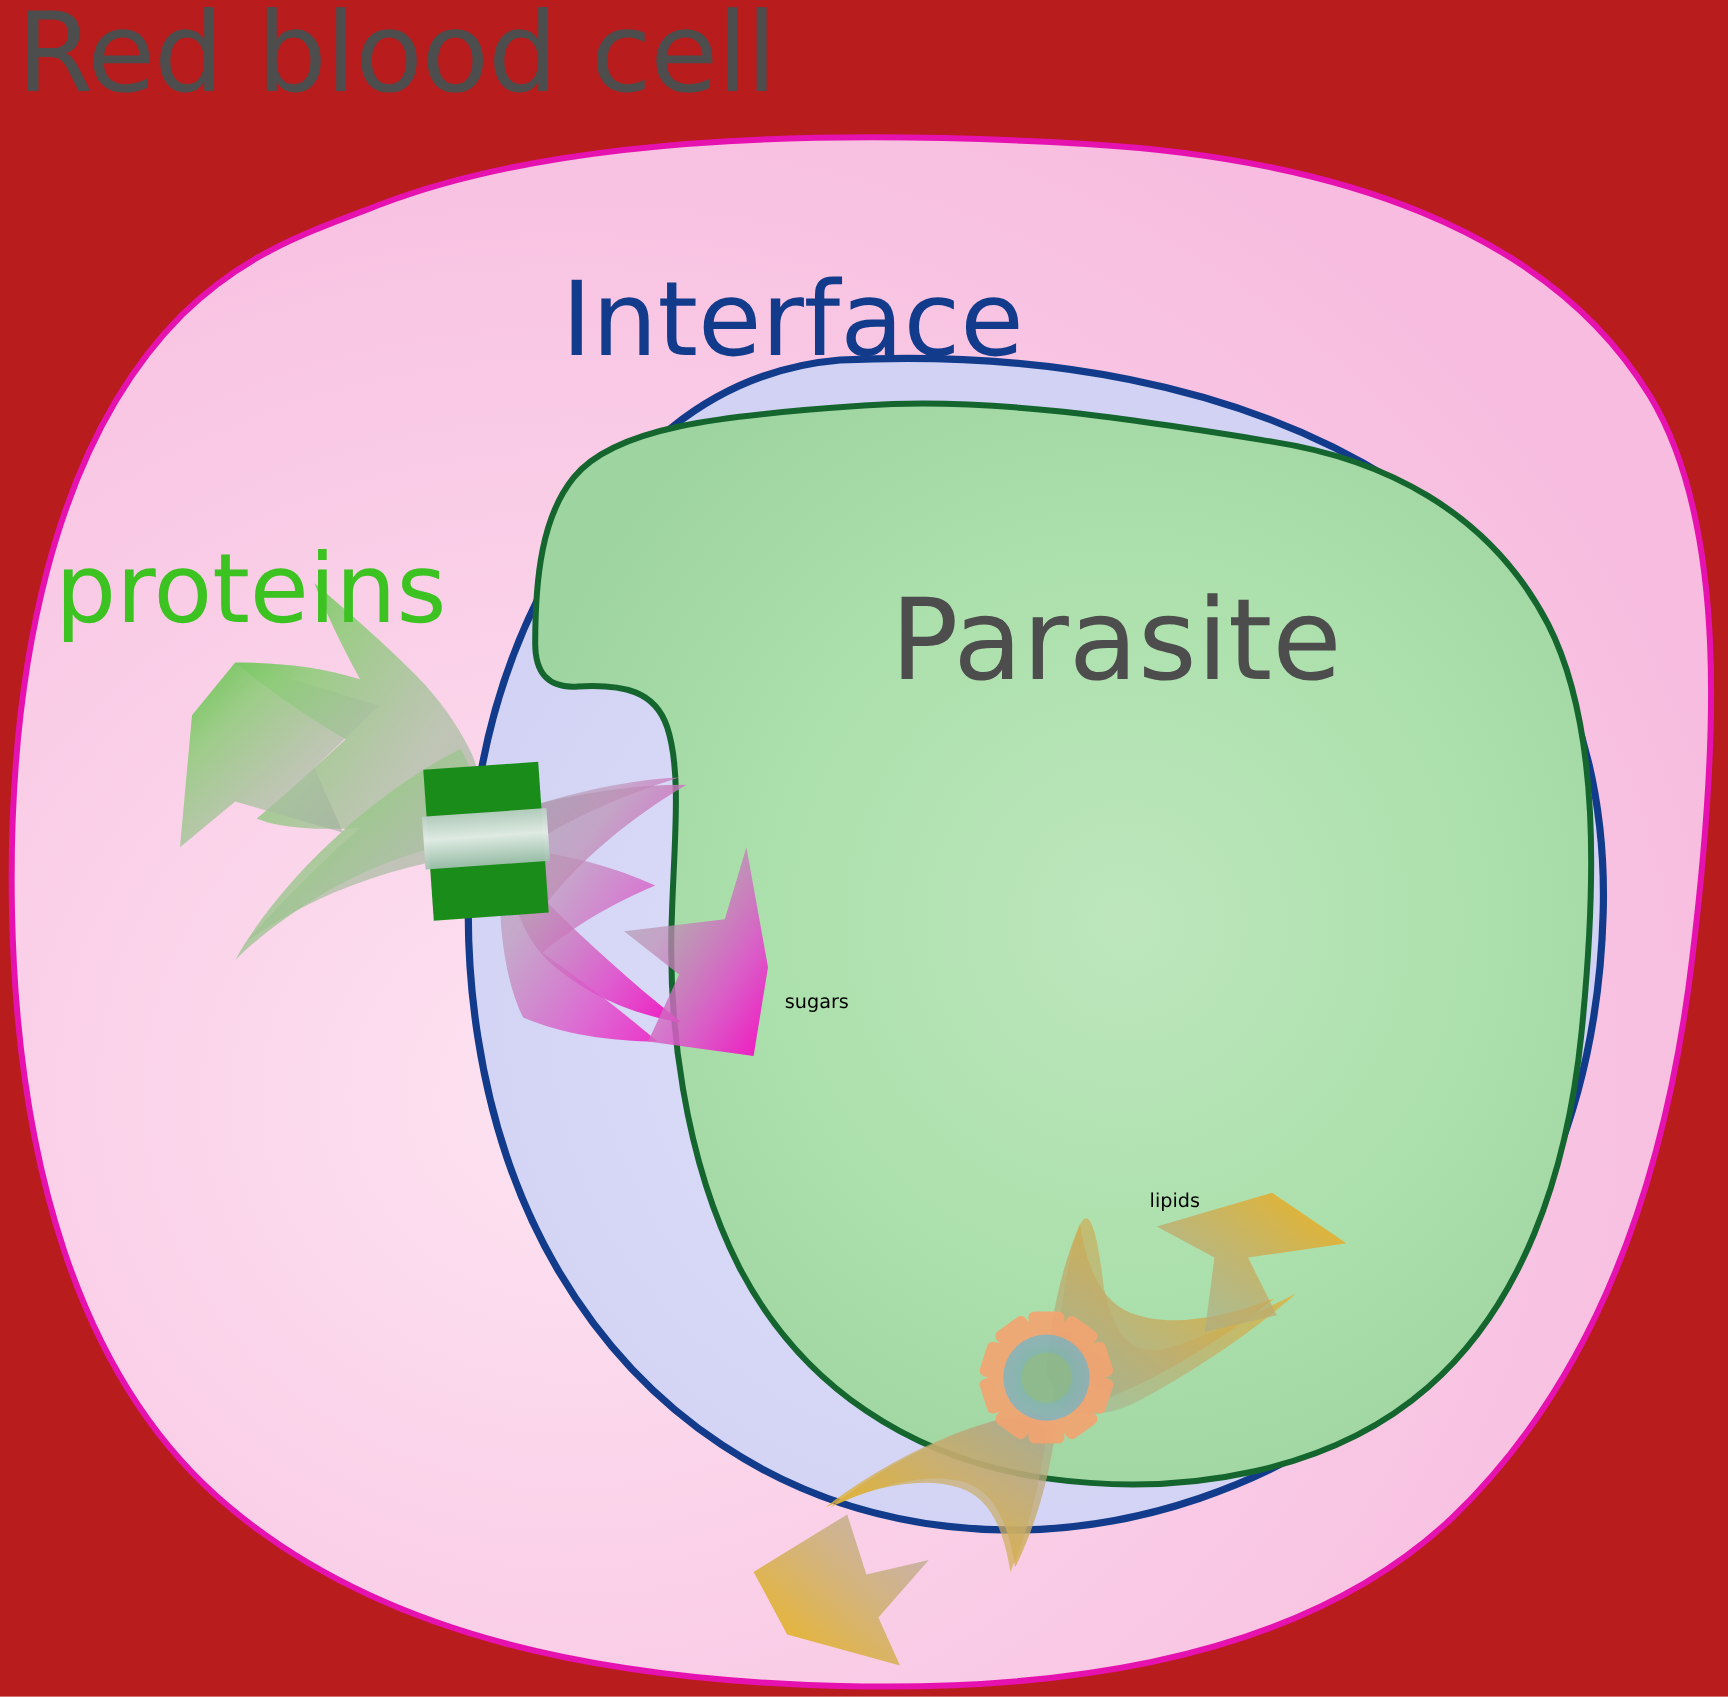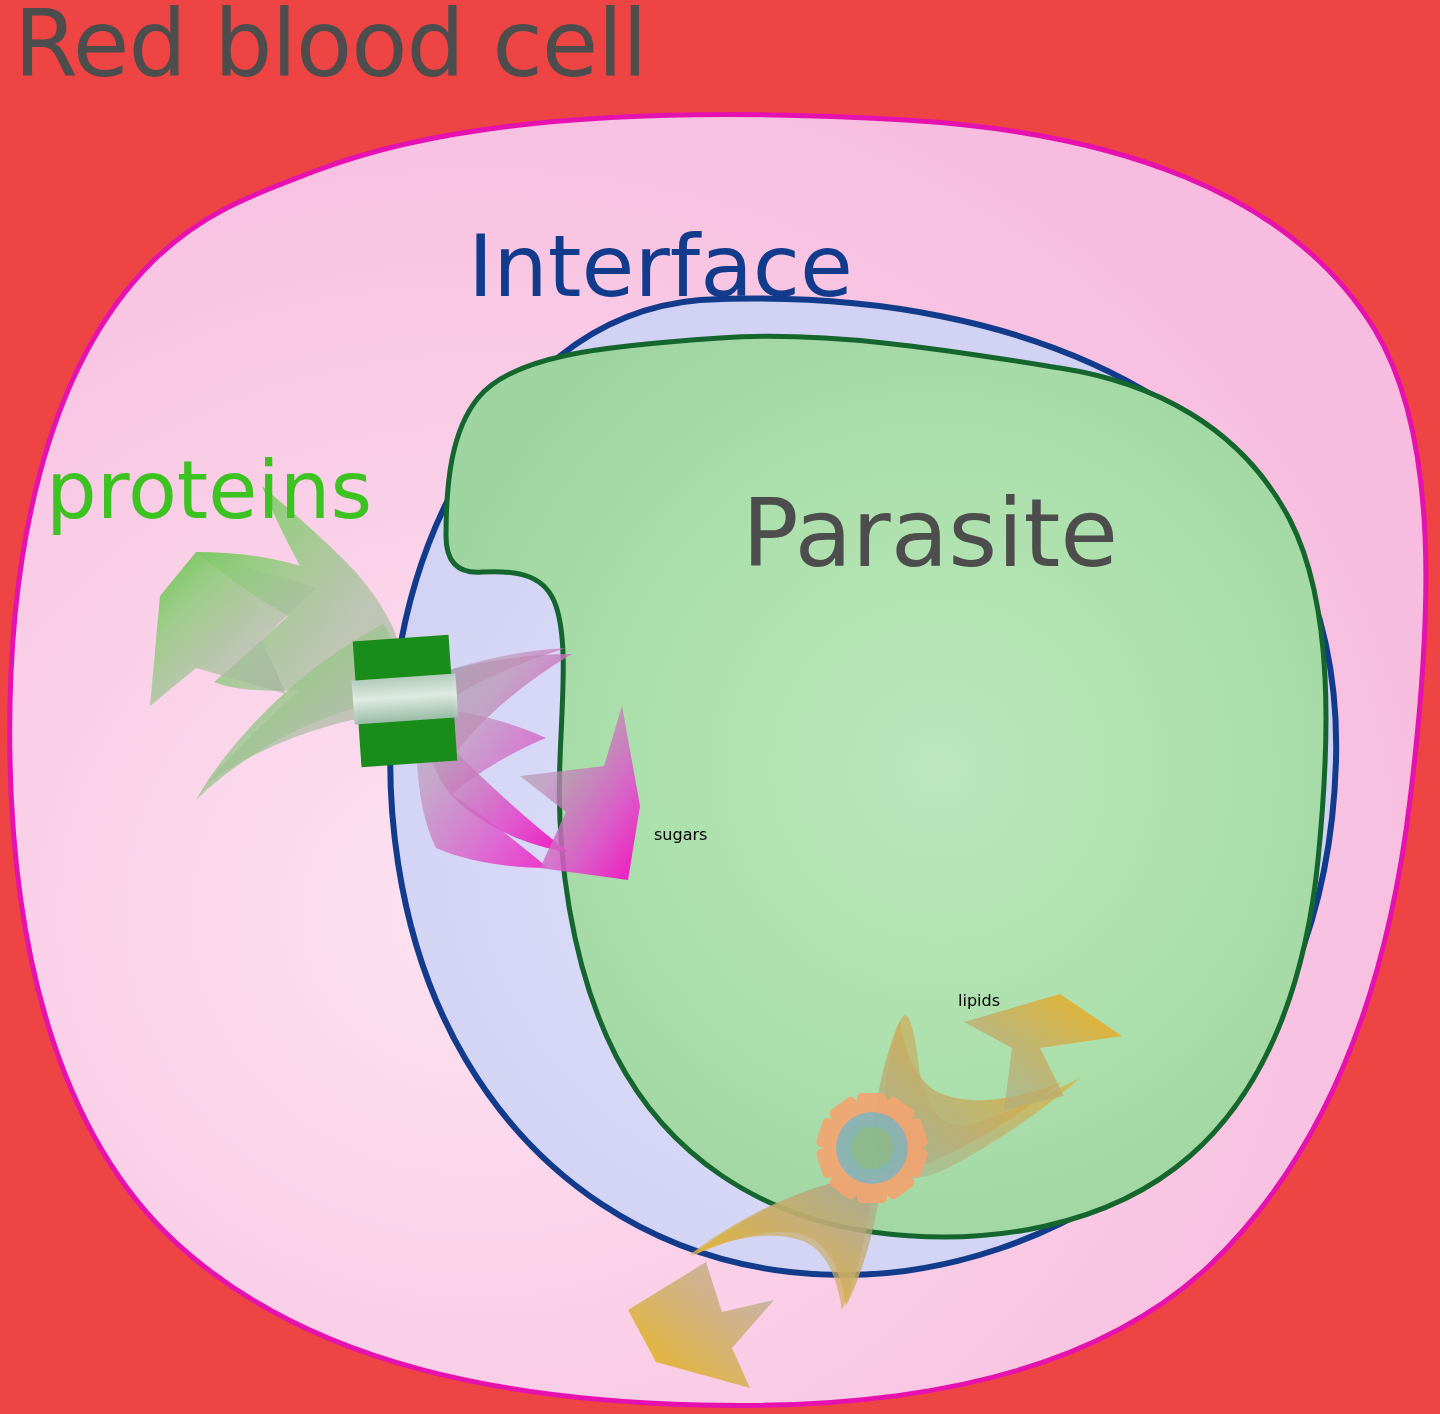--- a/index.html
+++ b/index.html
@@ -11,21 +11,21 @@
   body {
     width: 1440px;
     height: 1414px;
     overflow: hidden;
     font-family: "DejaVu Sans", "Liberation Sans", sans-serif;
   }
   #figure-root {
     position: relative;
     width: 1440px;
     height: 1414px;
-    background: #ef4444;
+    background: #b91c1c;
   }
   #diagram-svg {
     position: absolute;
     left: 0;
     top: 0;
     width: 1440px;
     height: 1414px;
     display: block;
   }
   

